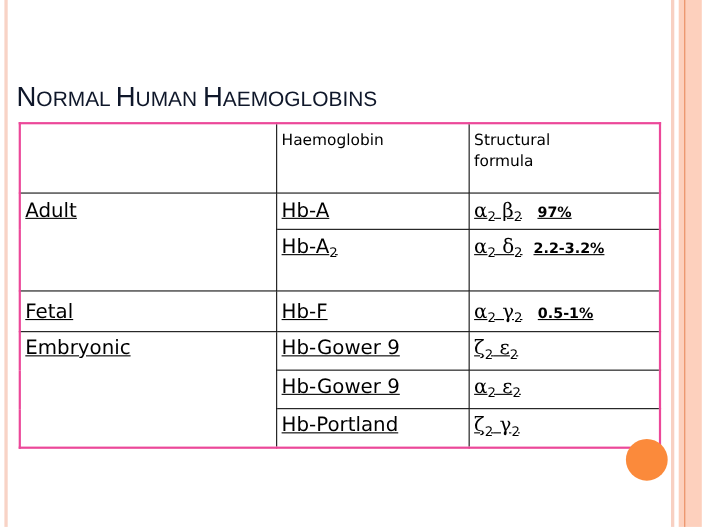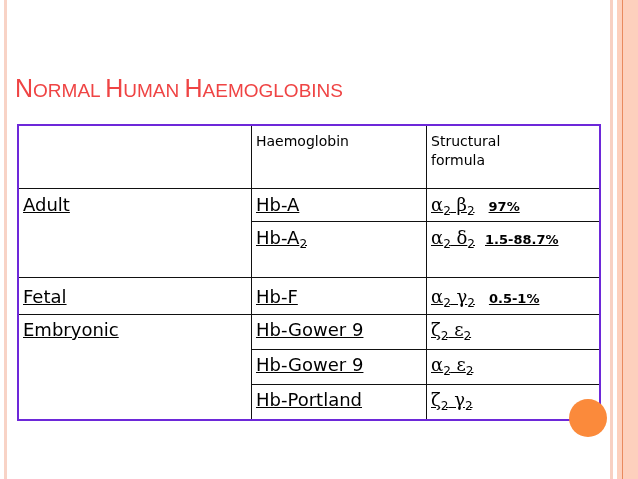--- a/index.html
+++ b/index.html
@@ -1,23 +1,23 @@
 <!DOCTYPE html>
 <html><head>
 <meta charset="utf-8">
 <style>
   html,body{margin:0;padding:0;}
   body{width:638px;height:479px;position:relative;background:#ffffff;overflow:hidden;font-family:"DejaVu Sans",sans-serif;}
   .line-left{position:absolute;left:4px;top:0;width:3px;height:479px;background:#f8d3c6;}
   .line-right-thin{position:absolute;left:610px;top:0;width:3px;height:479px;background:#f8d0c2;}
   .band-right{position:absolute;left:617px;top:0;width:21px;height:479px;background:#fdd0bd;}
   .band-right-line{position:absolute;left:622px;top:0;width:1px;height:479px;background:#e98a5e;}
-  .title{position:absolute;left:15px;top:74px;font-family:"Liberation Sans",sans-serif;color:#ef4444;font-size:19px;letter-spacing:0px;white-space:nowrap;}
+  .title{position:absolute;left:15px;top:74px;font-family:"Liberation Sans",sans-serif;color:#0f172a;font-size:19px;letter-spacing:0px;white-space:nowrap;}
   .title .big{font-size:25px;}
-  table{position:absolute;left:17px;top:111px;border-collapse:collapse;border:2px solid #6d28d9;margin-top:13px;}
+  table{position:absolute;left:17px;top:111px;border-collapse:collapse;border:2px solid #ec4899;}
   td{border:1px solid #111;vertical-align:top;padding:0 0 0 4px;color:#000;font-family:"DejaVu Sans",sans-serif;}
   .c1{width:228px;}
   .c2{width:170px;}
   .c3{width:168px;}
   .hdr td{font-size:14px;height:56px;padding-top:6px;line-height:19px;}
   .row td{font-size:18px;line-height:22px;text-decoration:underline;}
   .greek{font-family:"DejaVu Serif",serif;font-size:18px;}
   .pct{font-weight:bold;font-size:13px;margin-left:14px;}
   sub{font-size:12px;vertical-align:-4px;line-height:0;}
   .dot{position:absolute;left:569px;top:399px;width:38px;height:38px;border-radius:50%;background:#fb8a3b;}
@@ -42,21 +42,21 @@
     <td class="c3"><span>Structural</span><br><span>formula</span></td>
   </tr>
 
   <tr class="row" style="height:33px">
     <td class="c1" rowspan="2" style="padding-top:5px">Adult</td>
     <td class="c2" style="padding-top:5px"><span>Hb-A</span></td>
     <td class="c3" style="padding-top:5px"><span class="greek">α</span><sub>2</sub><span class="greek"> β</span><sub>2</sub><span class="pct">97%</span></td>
   </tr>
   <tr class="row" style="height:56px">
     <td class="c2" style="padding-top:5px"><span>Hb-A</span><sub>2</sub></td>
-    <td class="c3" style="padding-top:5px"><span class="greek">α</span><sub>2</sub><span class="greek"> δ</span><sub>2</sub><span class="pct" style="margin-left:10px">1.5-88.7%</span></td>
+    <td class="c3" style="padding-top:5px"><span class="greek">α</span><sub>2</sub><span class="greek"> δ</span><sub>2</sub><span class="pct" style="margin-left:10px">2.2-3.2%</span></td>
   </tr>
 
   <tr class="row" style="height:37px">
     <td class="c1" style="padding-top:8px">Fetal</td>
     <td class="c2" style="padding-top:8px"><span>Hb-F</span></td>
     <td class="c3" style="padding-top:8px"><span class="greek">α</span><sub>2</sub><span class="greek"> γ</span><sub>2</sub><span class="pct">0.5-1%</span></td>
   </tr>
 
   <tr class="row" style="height:35px">
     <td class="c1" rowspan="3" style="padding-top:4px">Embryonic</td>

